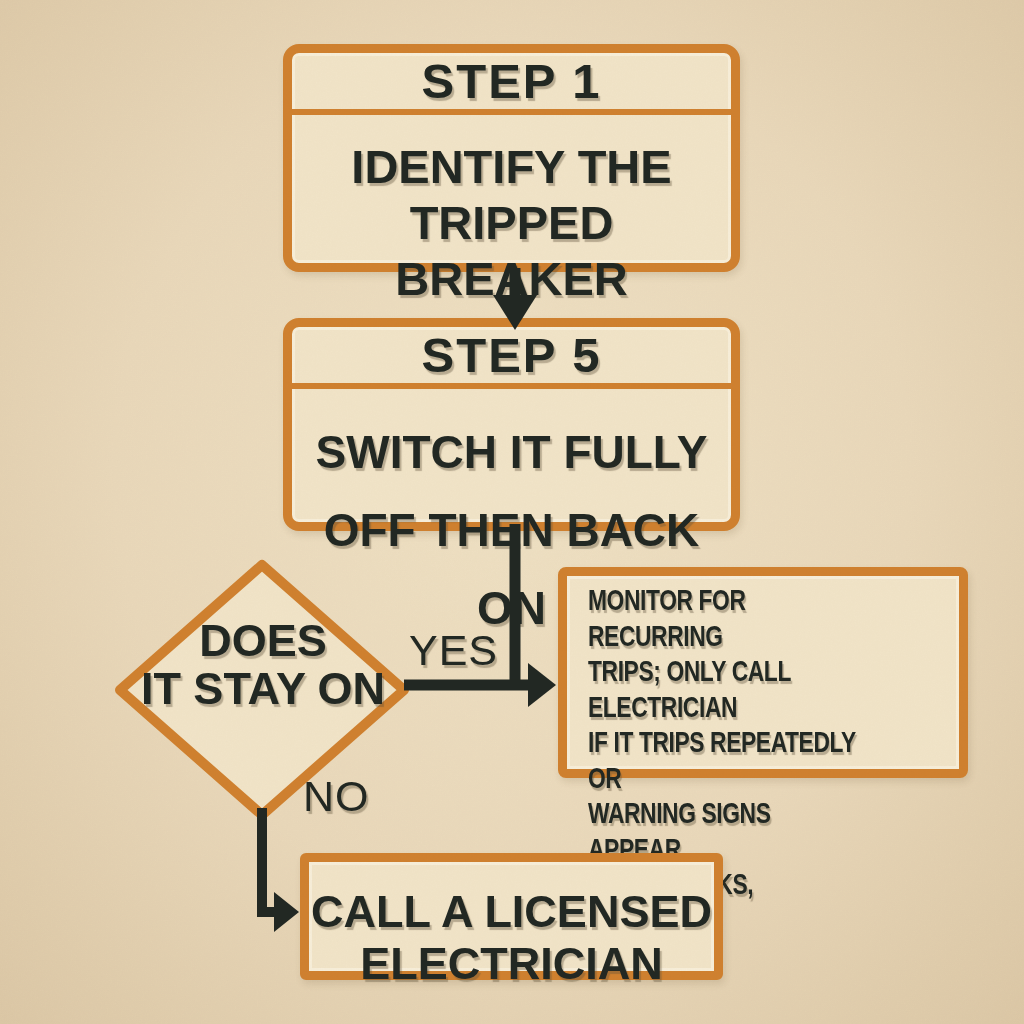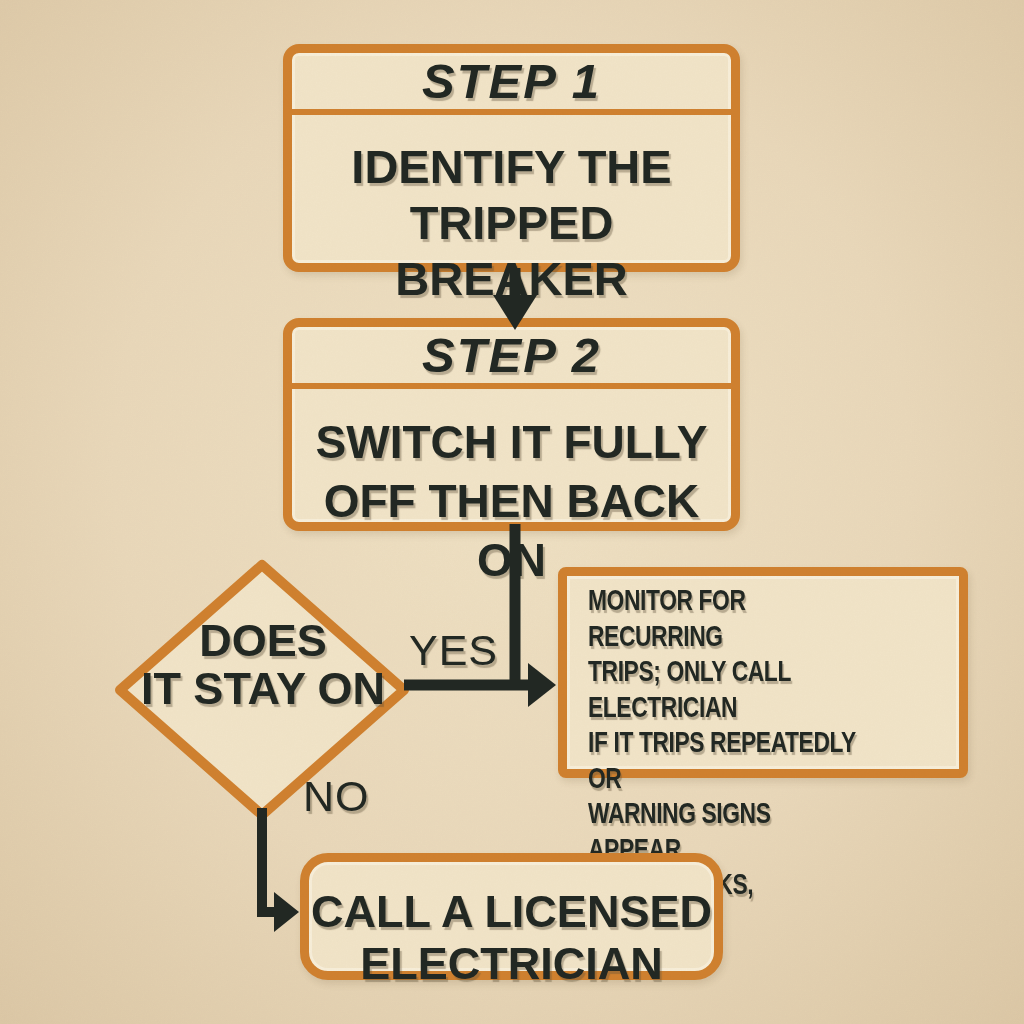--- a/index.html
+++ b/index.html
@@ -18,41 +18,41 @@
     border:9px solid var(--orange);
     border-radius:16px;
     background:var(--box-fill);
     box-shadow: inset 0 0 0 3px rgba(250,243,226,0.65), 2px 4px 7px rgba(95,70,35,0.14);
     display:flex;flex-direction:column;
     box-sizing:border-box;
   }
   .hdr{
     border-bottom:6px solid var(--orange);
     display:flex;align-items:center;justify-content:center;
-    font-weight:700;letter-spacing:2px;font-style:italic;
+    font-weight:700;letter-spacing:2px;
   }
   .bdy{
     flex:1;display:flex;align-items:center;justify-content:center;
     text-align:center;font-weight:700;white-space:pre-line;margin-top:24px;
   }
   .shadowed{ text-shadow:2px 3px 1px rgba(95,82,58,0.38); }
   #box-step1{left:283px;top:44px;width:457px;height:228px;}
   #box-step1 .hdr{height:75px;font-size:49px;}
   #box-step1 .bdy{font-size:47px;line-height:56px;}
   #box-step2{left:283px;top:318px;width:457px;height:213px;}
   #box-step2 .hdr{height:73px;font-size:49px;}
-  #box-step2 .bdy{font-size:46px;line-height:59px;}
+  #box-step2 .bdy{font-size:46px;line-height:78px;}
   #box-monitor{left:558px;top:567px;width:410px;height:211px;border-radius:8px;}
   #box-monitor .mon-wrap{flex:1;display:flex;align-items:center;padding:6px 10px 6px 21px;overflow:visible;}
   .mon-text{
     font-weight:700;font-size:30px;line-height:35.5px;letter-spacing:-0.5px;
     white-space:pre-line;transform:scaleX(0.76);transform-origin:left center;width:132%;
     text-shadow:2px 3px 1px rgba(95,82,58,0.38);
   }
-  #box-call{left:300px;top:853px;width:423px;height:127px;border-radius:28px;}
+  #box-call{left:300px;top:853px;width:423px;height:127px;border-radius:6px;}
   #box-call .bdy{font-size:45px;line-height:52px;}
   .diamond-label{
     position:absolute;left:120px;top:617px;width:286px;
     text-align:center;font-weight:700;font-size:45px;line-height:48px;
     white-space:pre-line;
   }
   .branch-label{
     position:absolute;font-weight:400;font-size:43px;letter-spacing:1px;
   }
   #label-yes{left:409px;top:626px;}
@@ -66,21 +66,21 @@
 
 <div id="stage">
 
   <div class="node" id="box-step1">
     <div class="hdr shadowed">STEP 1</div>
     <div class="bdy shadowed">IDENTIFY THE
 TRIPPED BREAKER</div>
   </div>
 
   <div class="node" id="box-step2">
-    <div class="hdr shadowed">STEP 2</div>
+    <div class="hdr shadowed">STEP 5</div>
     <div class="bdy shadowed">SWITCH IT FULLY
 OFF THEN BACK ON</div>
   </div>
 
   <div class="node" id="box-monitor">
     <div class="mon-wrap">
       <div class="mon-text">MONITOR FOR RECURRING
 TRIPS; ONLY CALL ELECTRICIAN
 IF IT TRIPS REPEATEDLY OR
 WARNING SIGNS APPEAR

